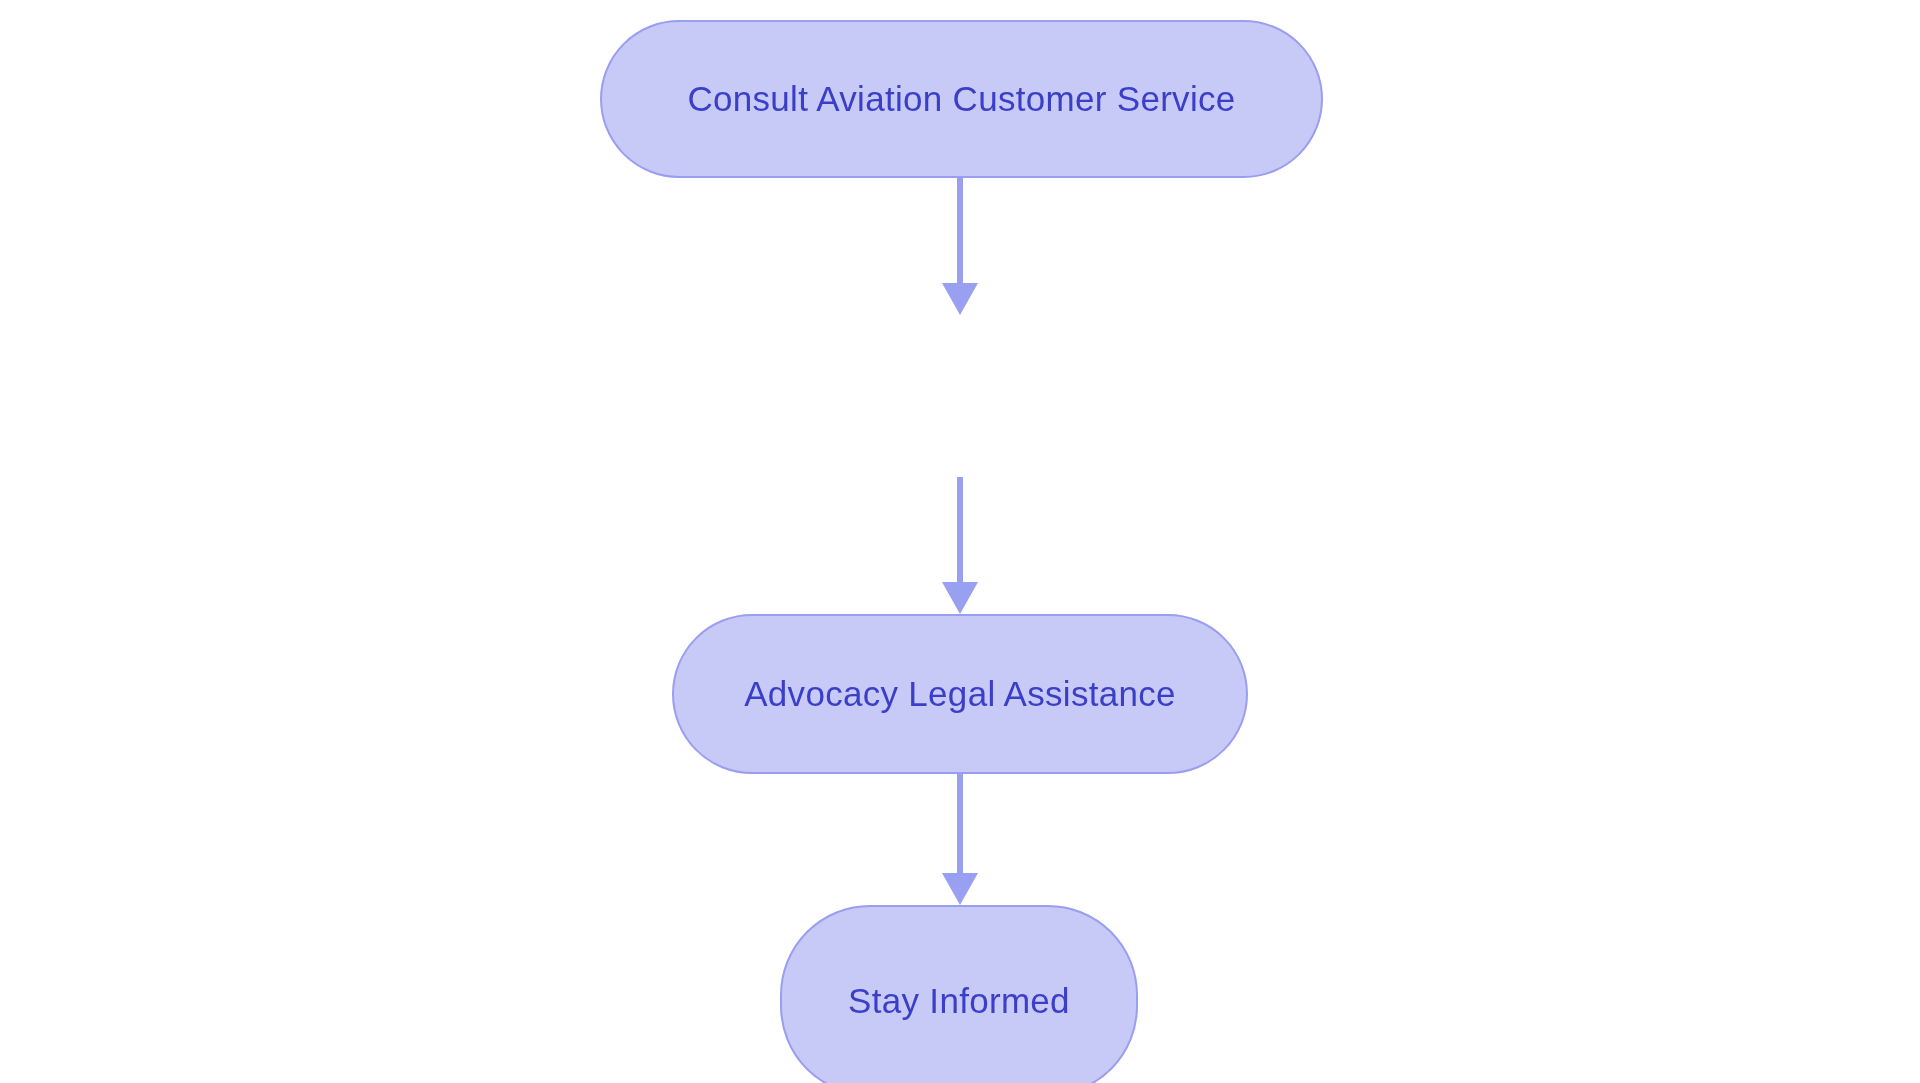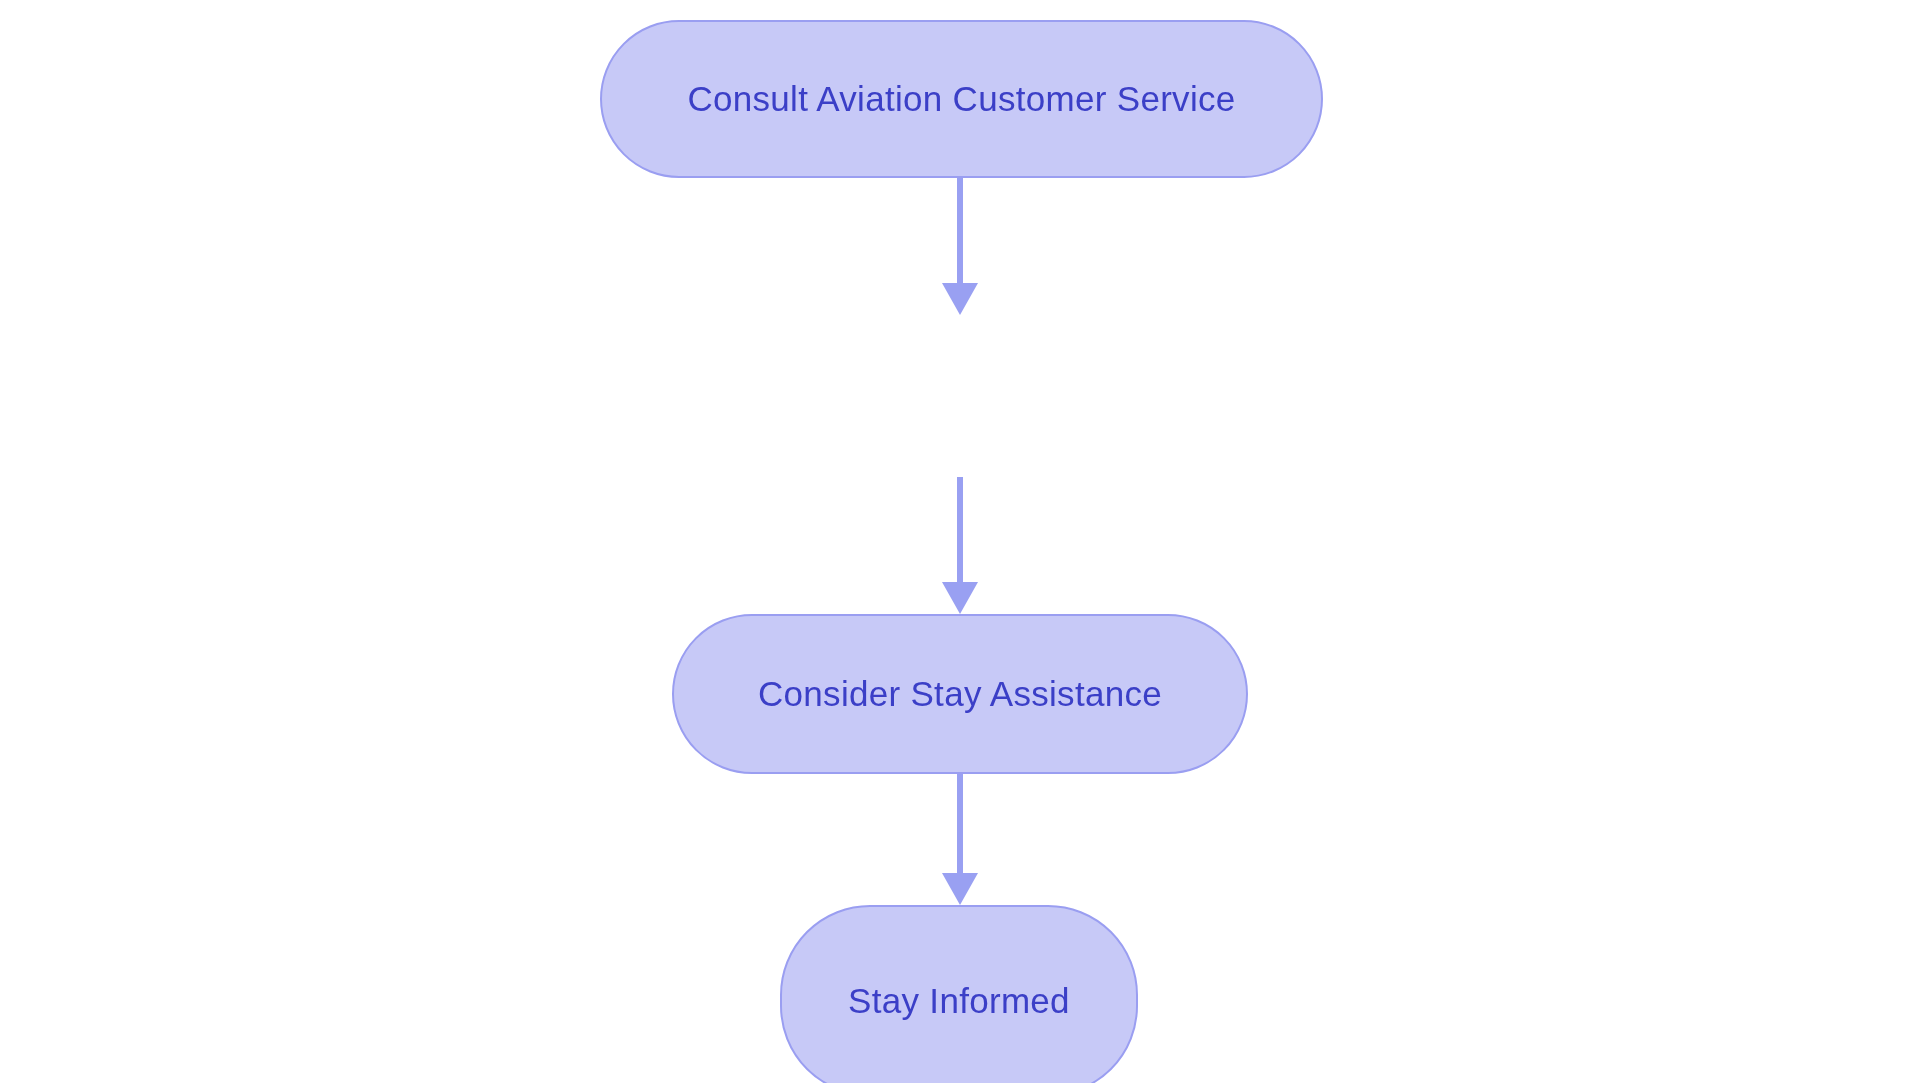--- a/index.html
+++ b/index.html
@@ -77,21 +77,21 @@
     <div class="arrow-head"></div>
   </div>
 
 
   <div class="arrow arrow-2">
     <div class="arrow-line"></div>
     <div class="arrow-head"></div>
   </div>
 
   <div class="node node-3">
-    <span>Consider Stay Assistance</span>
+    <span>Advocacy Legal Assistance</span>
   </div>
 
   <div class="arrow arrow-3">
     <div class="arrow-line"></div>
     <div class="arrow-head"></div>
   </div>
 
   <div class="node node-4">
     <span>Stay Informed</span>
   </div>

